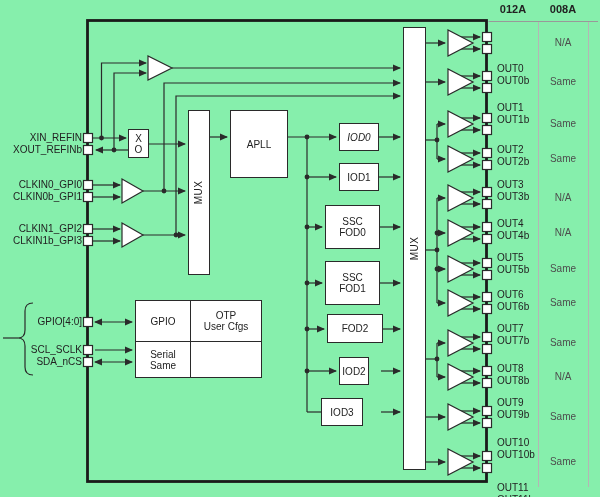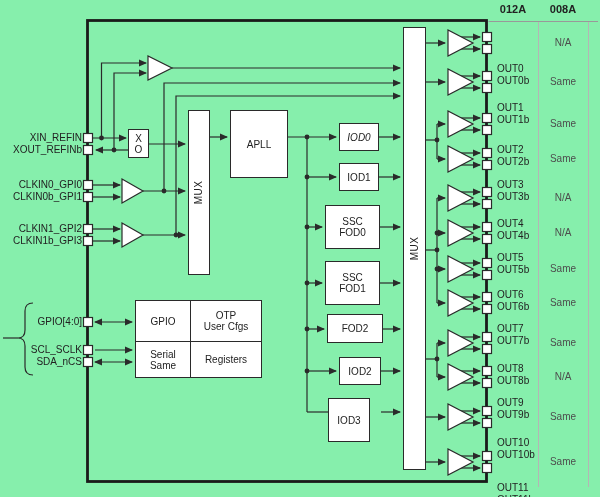--- a/index.html
+++ b/index.html
@@ -254,44 +254,41 @@
     <span>SSC</span>
     <span>FOD0</span>
   </div>
   <div class="box twoline" style="left:325px;top:261px;width:55px;height:44px;">
     <span>SSC</span>
     <span>FOD1</span>
   </div>
   <div class="box" style="left:327px;top:314px;width:56px;height:29px;">
     <span>FOD2</span>
   </div>
-  <div class="box" style="left:339px;top:357px;width:42px;height:28px;">
+  <div class="box" style="left:339px;top:357px;width:30px;height:28px;">
     <span>IOD2</span>
   </div>
-  <div class="box" style="left:328px;top:398px;width:42px;height:44px;">
+  <div class="box" style="left:321px;top:398px;width:42px;height:28px;">
     <span>IOD3</span>
   </div>
   <div class="box" style="left:403px;top:27px;width:23px;height:443px;">
     <span class="rot">MUX</span>
   </div>
 
   <div class="grid2">
     <div class="cell br bb">
       <span>GPIO</span>
     </div>
     <div class="cell bb twoline" style="flex-direction:column;">
       <span>OTP</span>
       <span>User Cfgs</span>
     </div>
     <div class="cell br twoline" style="flex-direction:column;">
       <span>Serial</span>
       <span>Same</span>
-    </div>
-    <div class="cell">
-      <span>Registers</span>
     </div>
   </div>
 
   <div class="outgrp" style="top:31px;">
       <div>OUT0</div>
       <div>OUT0b</div>
     </div>
   <div class="outgrp" style="top:70px;">
       <div>OUT1</div>
       <div>OUT1b</div>

